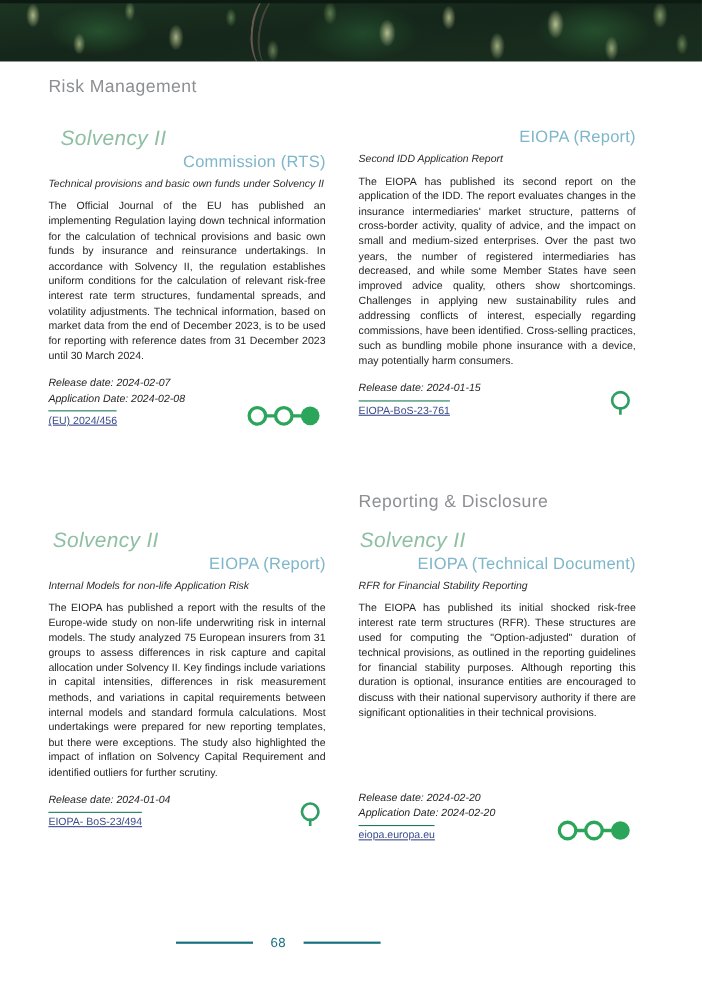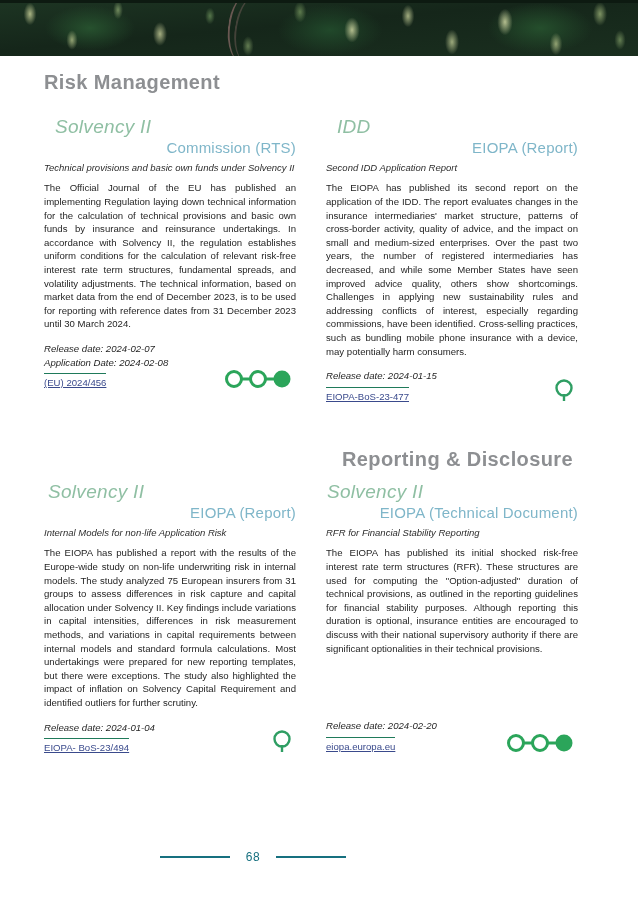--- a/index.html
+++ b/index.html
@@ -57,25 +57,25 @@
   }
 
   
   .page{
     position:absolute; left:0; top:56px; width:638px; height:852px;
     background:#fff;
   }
 
   .section-title{
     position:absolute;
-    font-size:20px; font-weight:700; letter-spacing:.4px;
+    font-size:16px; font-weight:400; letter-spacing:.4px;
     color:#8d8f92;
   }
   #sec-risk{ left:44px; top:15px; }
-  #sec-report{ left:342px; top:392px; }
+  #sec-report{ left:326px; top:392px; }
 
   .card{ position:absolute; width:252px; }
   #card-1{ left:44px; top:60px; }
   #card-2{ left:326px; top:60px; }
   #card-3{ left:44px; top:425px; }
   #card-4{ left:326px; top:425px; }
 
   .card-topic{
     font-size:19px; font-weight:400; letter-spacing:.3px;
     color:#8fbfa3; line-height:1.15; margin:0 0 1px 11px;font-style:italic;
@@ -157,27 +157,26 @@
           <line x1="36" y1="11" x2="60" y2="11" stroke="#2ba55a" stroke-width="3"></line>
           <circle cx="12" cy="11" r="7.5" fill="#ffffff" stroke="#2ba55a" stroke-width="3"></circle>
           <circle cx="36" cy="11" r="7.5" fill="#ffffff" stroke="#2ba55a" stroke-width="3"></circle>
           <circle cx="60" cy="11" r="8.5" fill="#2ba55a"></circle>
         </svg>
       </span>
     </div>
   </div>
 
   <div class="card" id="card-2">
-    <div class="card-topic">IDD</div>
     <div class="card-source">EIOPA (Report)</div>
     <div class="card-subtitle">Second IDD Application Report</div>
     <p class="card-body">The EIOPA has published its second report on the application of the IDD. The report evaluates changes in the insurance intermediaries' market structure, patterns of cross-border activity, quality of advice, and the impact on small and medium-sized enterprises. Over the past two years, the number of registered intermediaries has decreased, and while some Member States have seen improved advice quality, others show shortcomings. Challenges in applying new sustainability rules and addressing conflicts of interest, especially regarding commissions, have been identified. Cross-selling practices, such as bundling mobile phone insurance with a device, may potentially harm consumers.</p>
     <div class="card-footer">
       <div class="card-dates">Release date: 2024-01-15</div>
-      <a class="card-link" href="#">EIOPA-BoS-23-477</a>
+      <a class="card-link" href="#">EIOPA-BoS-23-761</a>
       <span class="icon-slot">
         <svg width="24" height="26" viewBox="0 0 24 26" aria-hidden="true">
           <circle cx="12" cy="10" r="7.5" fill="none" stroke="#2f9e63" stroke-width="2.4"></circle>
           <line x1="12" y1="16" x2="12" y2="23" stroke="#2f9e63" stroke-width="2.4"></line>
         </svg>
       </span>
     </div>
   </div>
 
   <div class="card" id="card-3">
@@ -197,20 +196,21 @@
     </div>
   </div>
 
   <div class="card" id="card-4">
     <div class="card-topic">Solvency II</div>
     <div class="card-source">EIOPA (Technical Document)</div>
     <div class="card-subtitle">RFR for Financial Stability Reporting</div>
     <p class="card-body">The EIOPA has published its initial shocked risk-free interest rate term structures (RFR). These structures are used for computing the "Option-adjusted" duration of technical provisions, as outlined in the reporting guidelines for financial stability purposes. Although reporting this duration is optional, insurance entities are encouraged to discuss with their national supervisory authority if there are significant optionalities in their technical provisions.</p>
     <div class="card-footer" style="margin-top:64px;">
       <div class="card-dates">Release date: 2024-02-20</div>
+      <div class="card-dates">Application Date: 2024-02-20</div>
       <a class="card-link" href="#">eiopa.europa.eu</a>
       <span class="icon-slot">
         <svg width="72" height="22" viewBox="0 0 72 22" aria-hidden="true">
           <line x1="12" y1="11" x2="36" y2="11" stroke="#2ba55a" stroke-width="3"></line>
           <line x1="36" y1="11" x2="60" y2="11" stroke="#2ba55a" stroke-width="3"></line>
           <circle cx="12" cy="11" r="7.5" fill="#ffffff" stroke="#2ba55a" stroke-width="3"></circle>
           <circle cx="36" cy="11" r="7.5" fill="#ffffff" stroke="#2ba55a" stroke-width="3"></circle>
           <circle cx="60" cy="11" r="8.5" fill="#2ba55a"></circle>
         </svg>
       </span>

